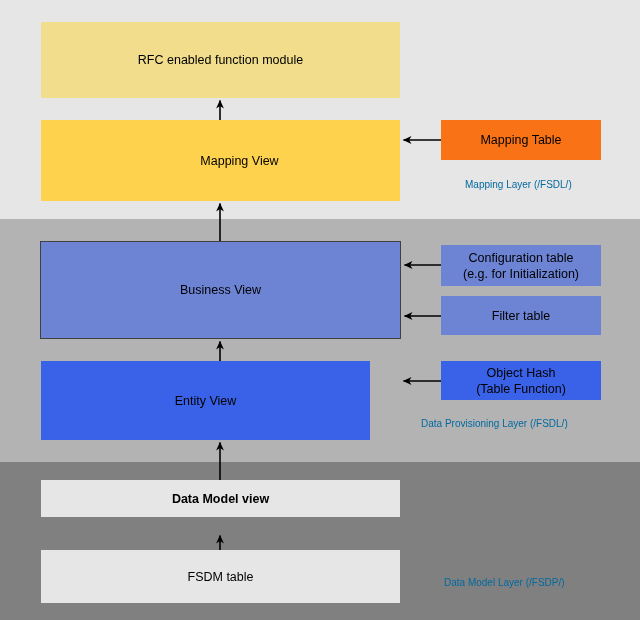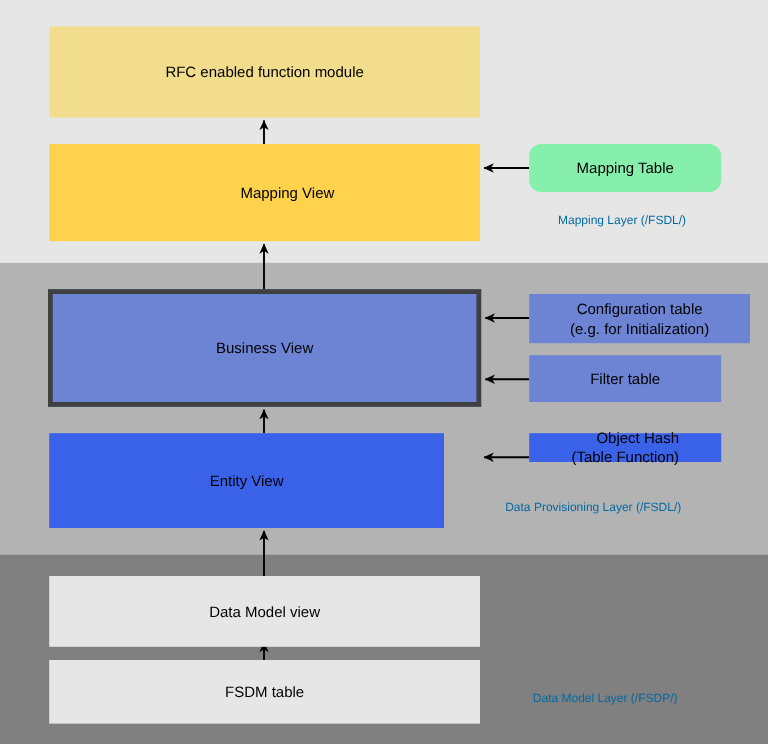--- a/index.html
+++ b/index.html
@@ -34,30 +34,30 @@
     font-size: 12.5px;
     color: #000000;
     line-height: 1.28;
     padding: 2px 6px;
   }
   .node .node-label { display: block; white-space: pre-line; }
 
   
   #node-rfc        { left: 41px;  top: 22px;  width: 359px; height: 76px;  background: #f2dd8c; }
   #node-mapping-view { left: 41px; top: 120px; width: 359px; height: 81px; background: #ffd24d; padding-left: 44px; }
-  #node-business-view { left: 40px; top: 241px; width: 361px; height: 98px; background: #6d84d4; border: 4px solid #404040; }
+  #node-business-view { left: 40px; top: 241px; width: 361px; height: 98px; background: #6d84d4; border: 1px solid #404040; }
   #node-entity-view  { left: 41px; top: 361px; width: 329px; height: 79px; background: #3a62e8; }
-  #node-data-model-view { left: 41px; top: 480px; width: 359px; height: 59px; background: #e6e6e6; }
+  #node-data-model-view { left: 41px; top: 480px; width: 359px; height: 37px; background: #e6e6e6; font-weight: bold; }
   #node-fsdm-table   { left: 41px; top: 550px; width: 359px; height: 53px; background: #e6e6e6; }
 
   
-  #node-mapping-table { left: 441px; top: 120px; width: 160px; height: 40px; background: #86efac; border-radius: 10px; }
-  #node-config-table  { left: 441px; top: 245px; width: 184px; height: 41px; background: #6d84d4; }
+  #node-mapping-table { left: 441px; top: 120px; width: 160px; height: 40px; background: #f97316; }
+  #node-config-table  { left: 441px; top: 245px; width: 160px; height: 41px; background: #6d84d4; }
   #node-filter-table  { left: 441px; top: 296px; width: 160px; height: 39px; background: #6d84d4; justify-content: center; }
-  #node-object-hash   { left: 441px; top: 361px; width: 160px; height: 24px; background: #3a62e8; text-align: right; }
+  #node-object-hash   { left: 441px; top: 361px; width: 160px; height: 39px; background: #3a62e8; }
 
   .layer-label {
     position: absolute;
     font-size: 10px;
     color: #0369a1;
     white-space: nowrap;
   }
   #label-mapping-layer   { left: 465px; top: 179px; }
   #label-provision-layer { left: 421px; top: 418px; }
   #label-datamodel-layer { left: 444px; top: 577px; }

